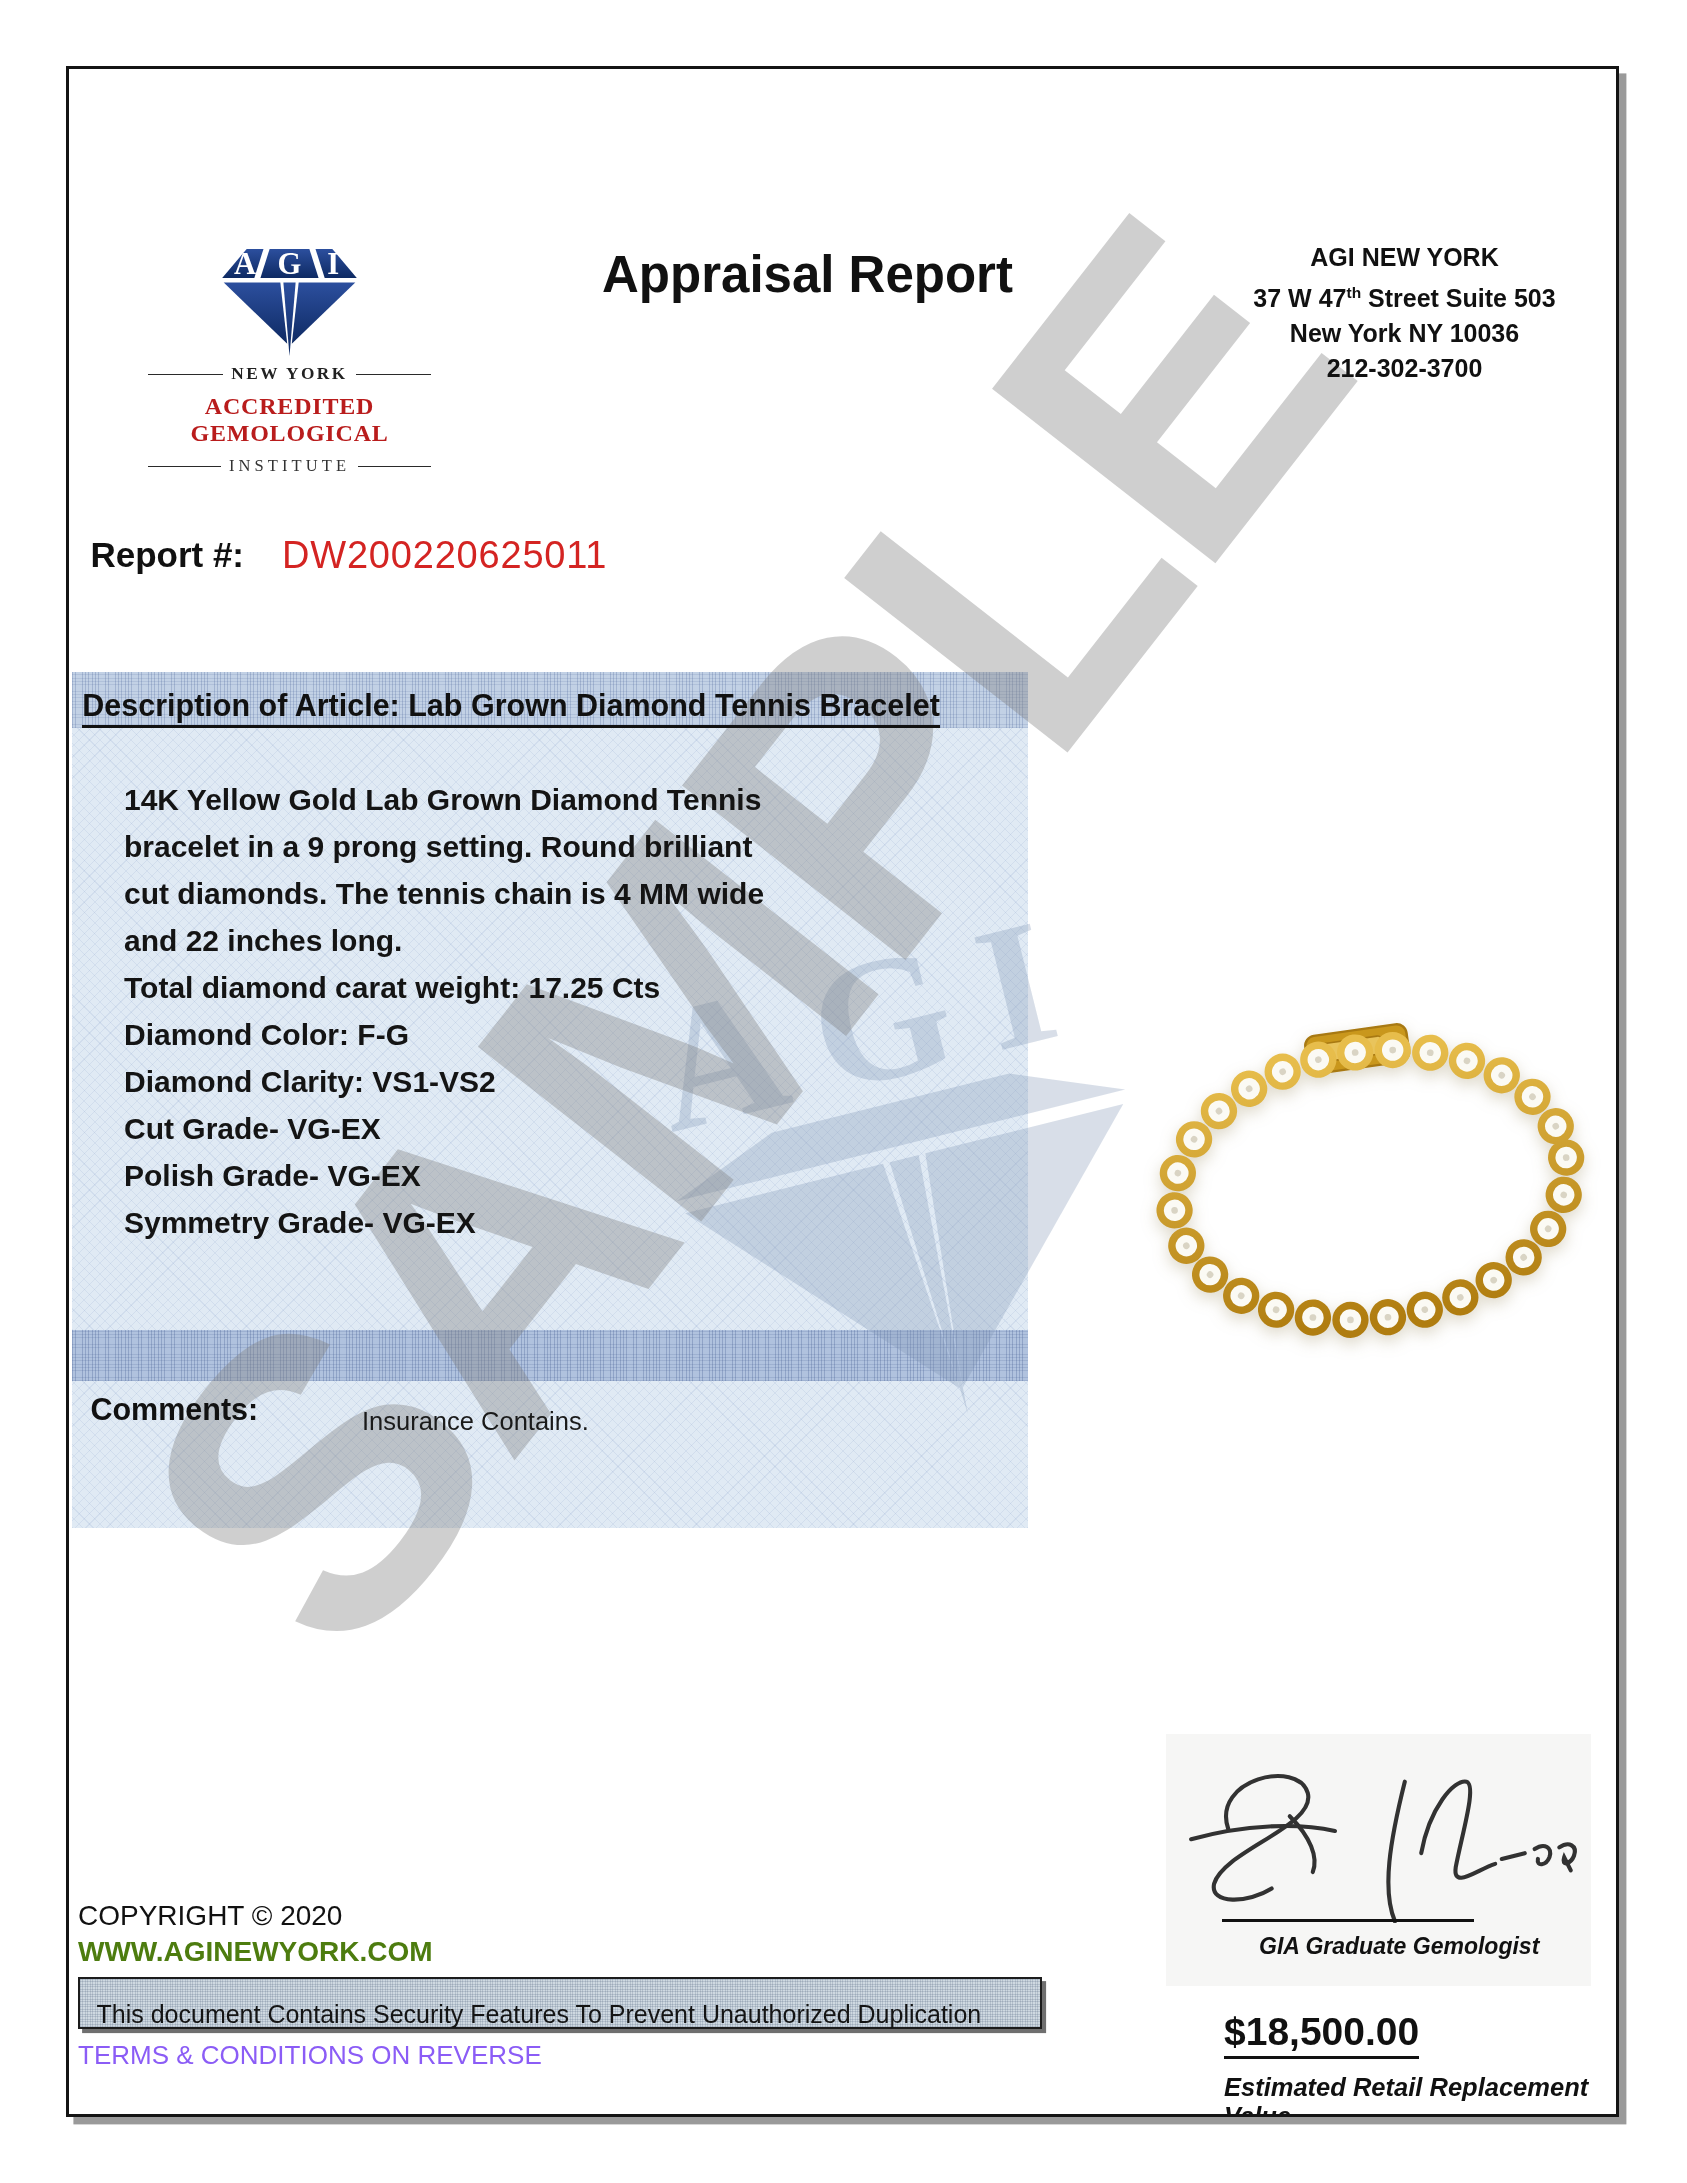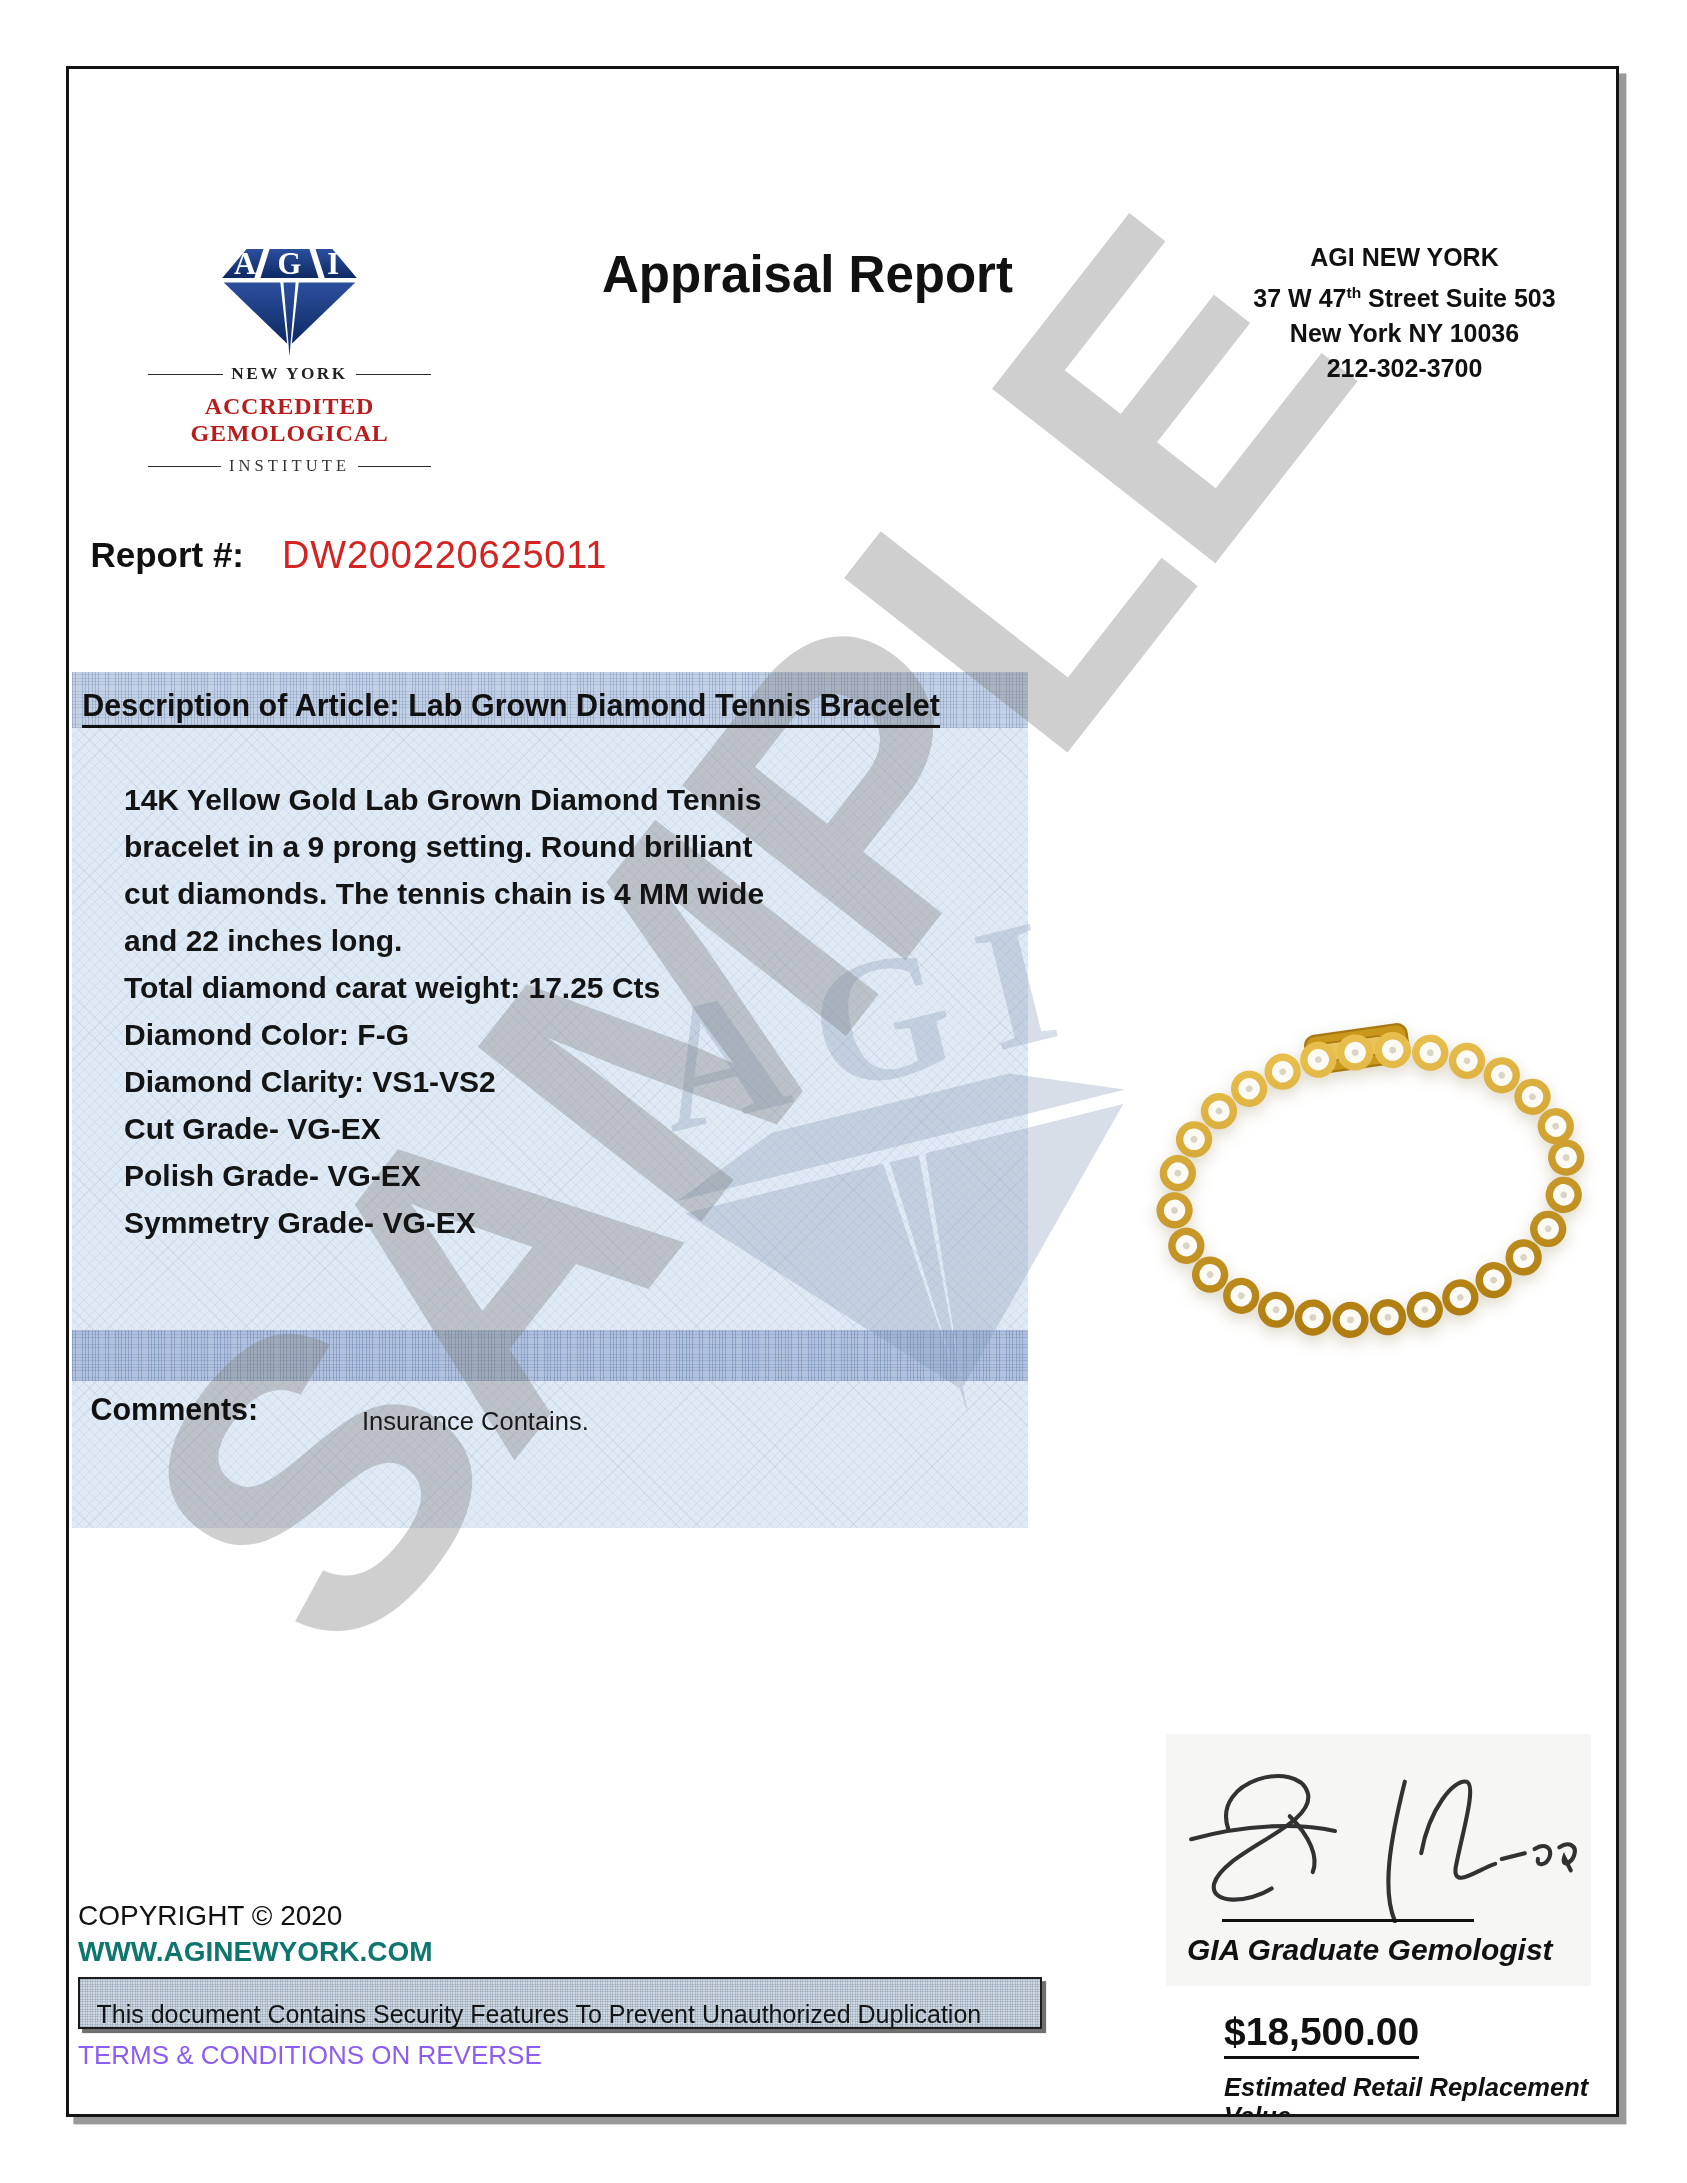--- a/index.html
+++ b/index.html
@@ -45,27 +45,27 @@
     border-bottom:3.3px solid #111;padding-bottom:2.5px;}
   .desc-body{left:55px;top:707px;width:865px;font-size:30px;font-weight:700;line-height:47px;color:#141414;}
   .comments-label{left:21.4px;top:1323px;font-size:30.5px;font-weight:700;color:#111;}
   .comments-text{left:293px;top:1323px;width:626px;font-size:25.5px;font-weight:400;line-height:58px;color:#1a1a1a;}
   
   .bracelet{left:1071px;top:947px;width:461px;height:338px;background:#fff;z-index:3;}
   .bracelet svg{filter:drop-shadow(0 6.6px 8.2px rgba(120,100,40,.25));}
   
   .sig-box{left:1097px;top:1665px;width:425px;height:252px;background:#f6f6f5;z-index:2;}
   .sig-line{left:1153px;top:1850px;width:252px;border-top:3.3px solid #111;z-index:2;}
-  .sig-title{left:1118px;top:1864px;font-size:30px;font-weight:700;font-style:italic;color:#111;}
+  .sig-title{left:1190px;top:1864px;font-size:23px;font-weight:700;font-style:italic;color:#111;}
   .amount{left:1155px;top:1941px;font-size:39px;font-weight:700;color:#111;
     border-bottom:3.3px solid #111;padding-bottom:1.6px;}
   .amount-caption{left:1155px;top:2004px;font-size:25.5px;font-weight:700;font-style:italic;color:#111;}
   
   .copyright{left:9px;top:1831px;font-size:28px;color:#111;}
-  .website{left:9px;top:1867px;font-size:28px;font-weight:700;color:#0f766e;}
+  .website{left:9px;top:1867px;font-size:28px;font-weight:700;color:#4d7c0f;}
   .security-bar{left:9px;top:1908px;width:960px;height:48px;z-index:2;
     background-color:#cfd9e1;background-image:
       repeating-linear-gradient(0deg,rgba(60,80,110,.18) 0 0.8px,transparent 0.8px 2.5px),
       repeating-linear-gradient(90deg,rgba(60,80,110,.18) 0 0.8px,transparent 0.8px 2.5px);
     border:2.5px solid #1c1c1c;box-shadow:4.1px 4.1px 0 #6f6f6f;
     display:flex;align-items:center;}
   .security-bar span{margin-left:16.5px;font-size:25px;color:#141414;margin-top:22px;}
   .terms{left:9px;top:1971px;font-size:26px;color:#8b5cf6;}
 </style>
 </head>

